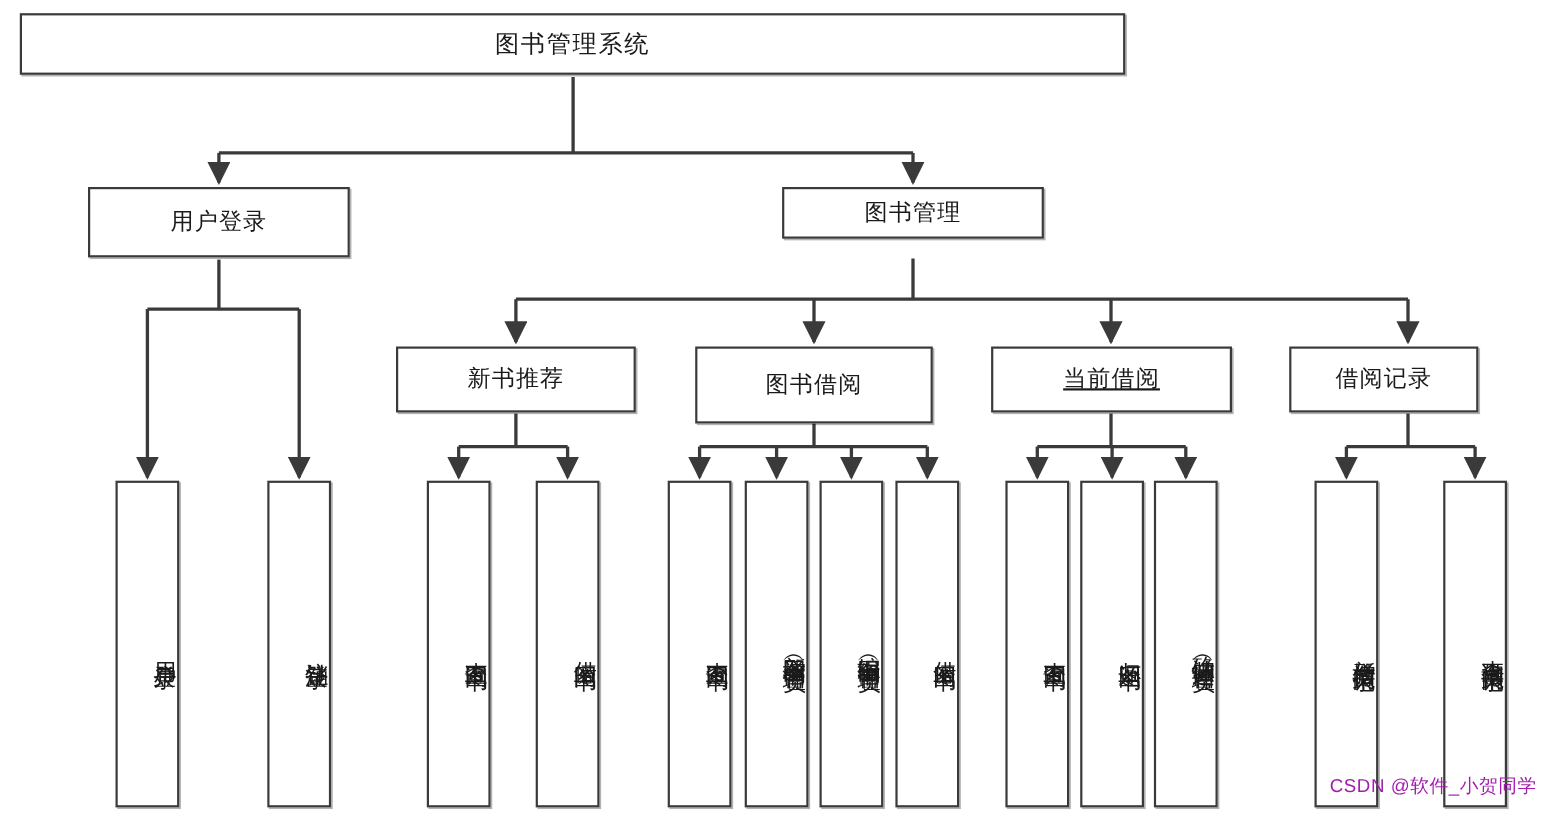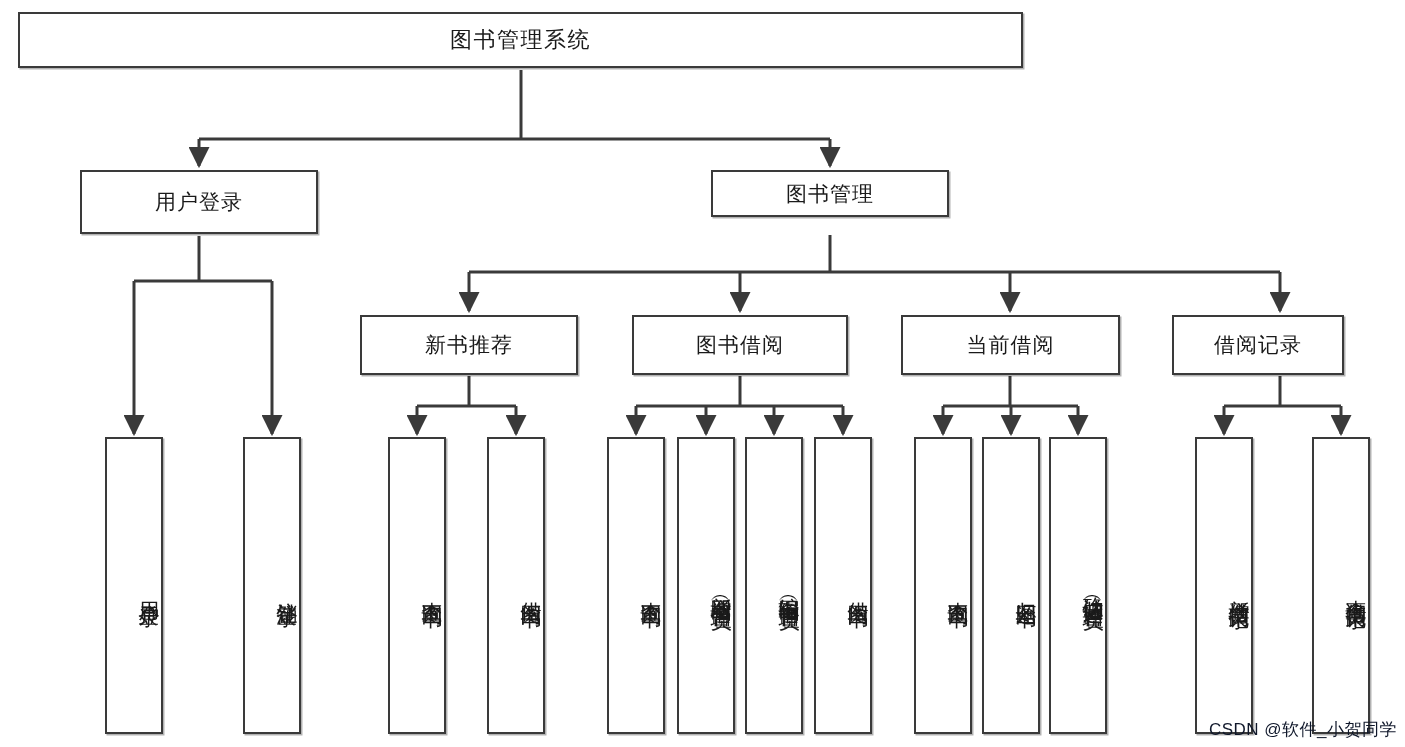--- a/index.html
+++ b/index.html
@@ -58,23 +58,23 @@
     line-height: 1.12;
   }
   .node-v > span {
     writing-mode: vertical-rl;
     text-orientation: upright;
     display: block;
   }
   .watermark {
     position: absolute;
     right: 8px;
-    bottom: 6px;
+    bottom: 21px;
     font-size: 17px;
-    color: #0f172a;
+    color: #a21caf;
     letter-spacing: 0.5px;
     white-space: nowrap;
     user-select: none;
   }
 </style>
 </head>
 <body>
 
 <div id="canvas">
 
@@ -135,24 +135,24 @@
   <div class="node node-h" style="left:80px; top:170px; width:238px; height:64px;">
     <span>用户登录</span>
   </div>
   <div class="node node-h" style="left:711px; top:170px; width:238px; height:47px;">
     <span>图书管理</span>
   </div>
 
   <div class="node node-h" style="left:360px; top:315px; width:218px; height:60px;">
     <span>新书推荐</span>
   </div>
-  <div class="node node-h" style="left:632px; top:315px; width:216px; height:60px;">
+  <div class="node node-h" style="left:632px; top:315px; width:216px; height:70px;">
     <span>图书借阅</span>
   </div>
-  <div class="node node-h" style="left:901px; top:315px; width:219px; height:60px;">
+  <div class="node node-h" style="left:901px; top:315px; width:219px; height:60px;text-decoration:underline;">
     <span>当前借阅</span>
   </div>
   <div class="node node-h" style="left:1172px; top:315px; width:172px; height:60px;">
     <span>借阅记录</span>
   </div>
 
   <div class="node node-v" style="left:105px; top:437px; width:58px; height:297px;">
     <span>用户登录</span>
   </div>
   <div class="node node-v" style="left:243px; top:437px; width:58px; height:297px;">

